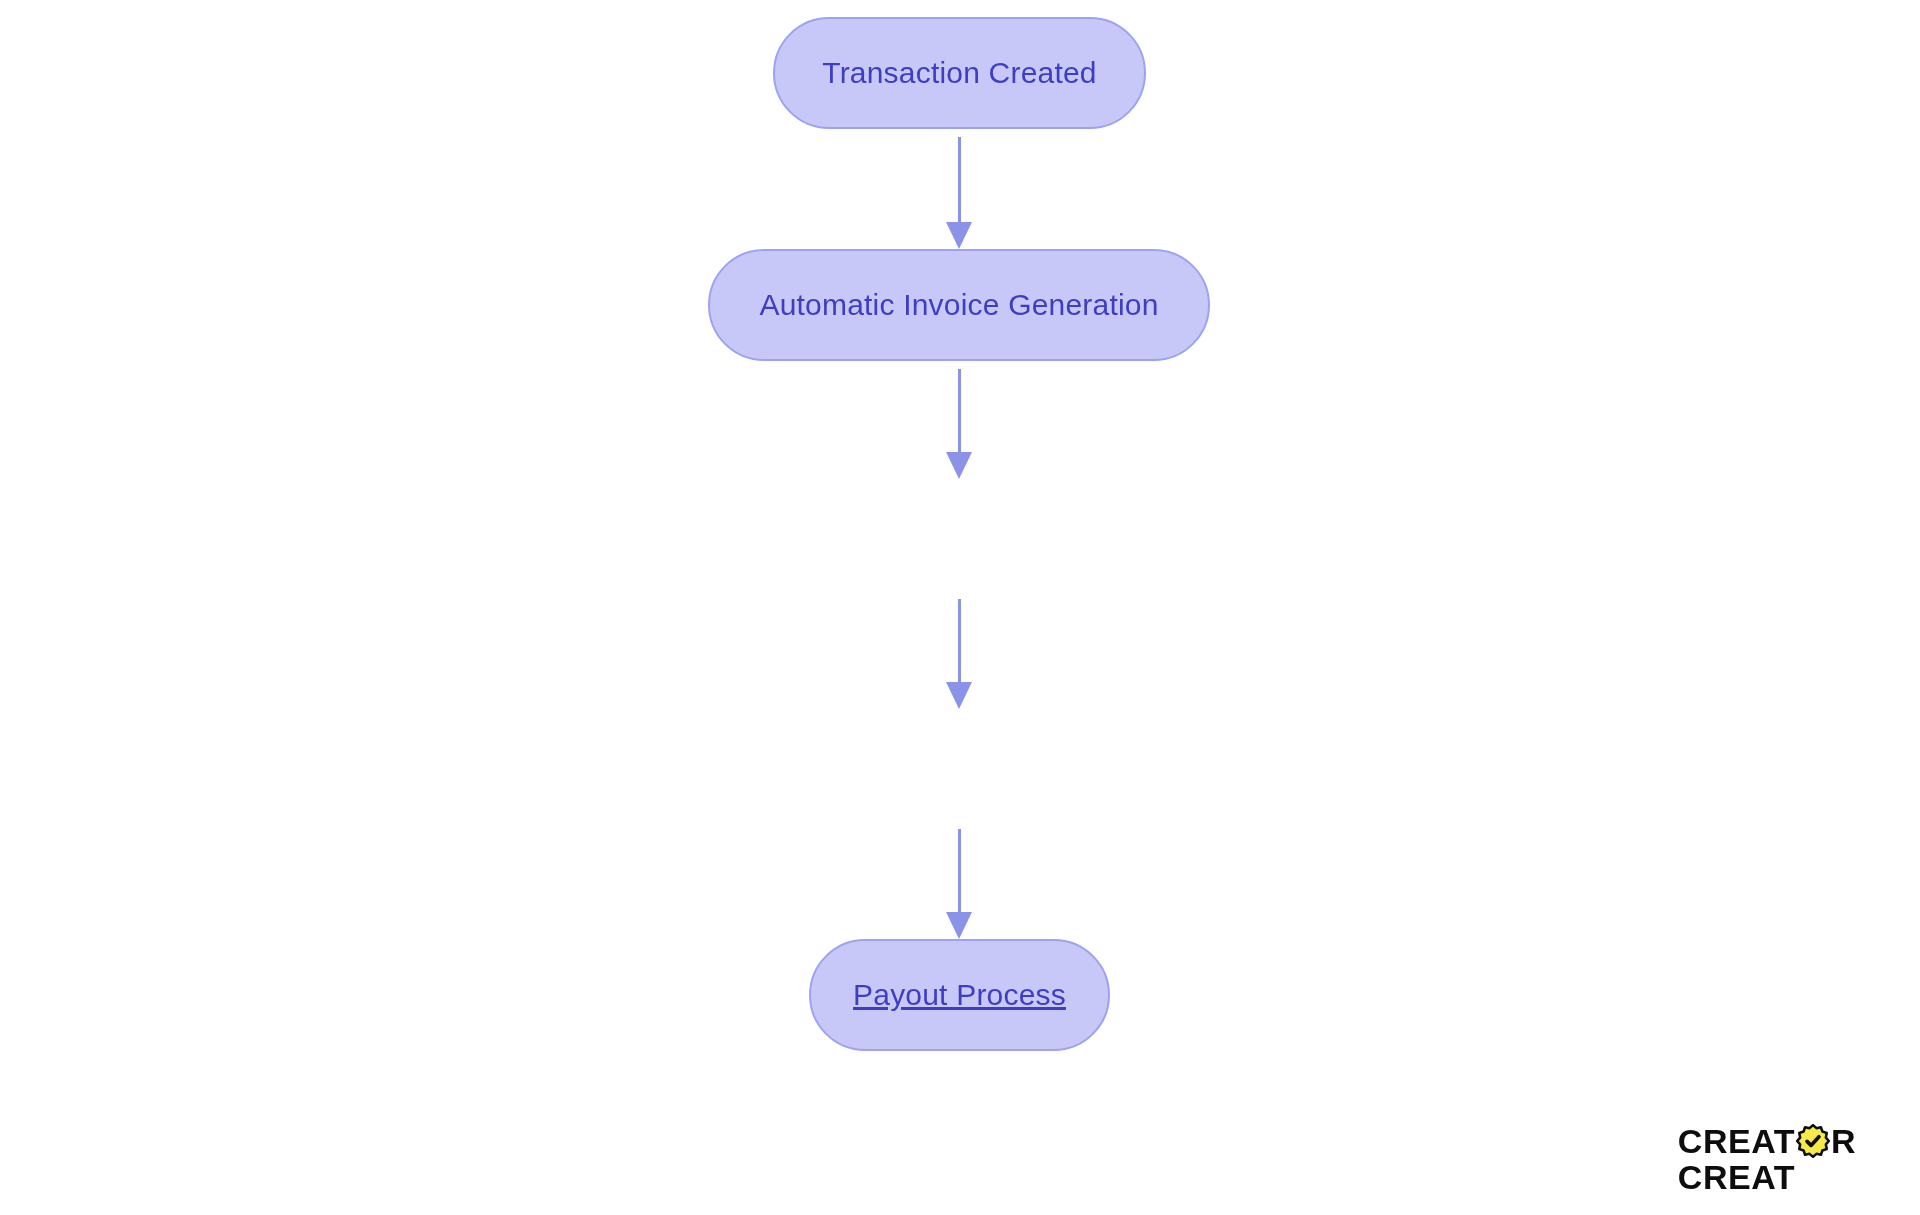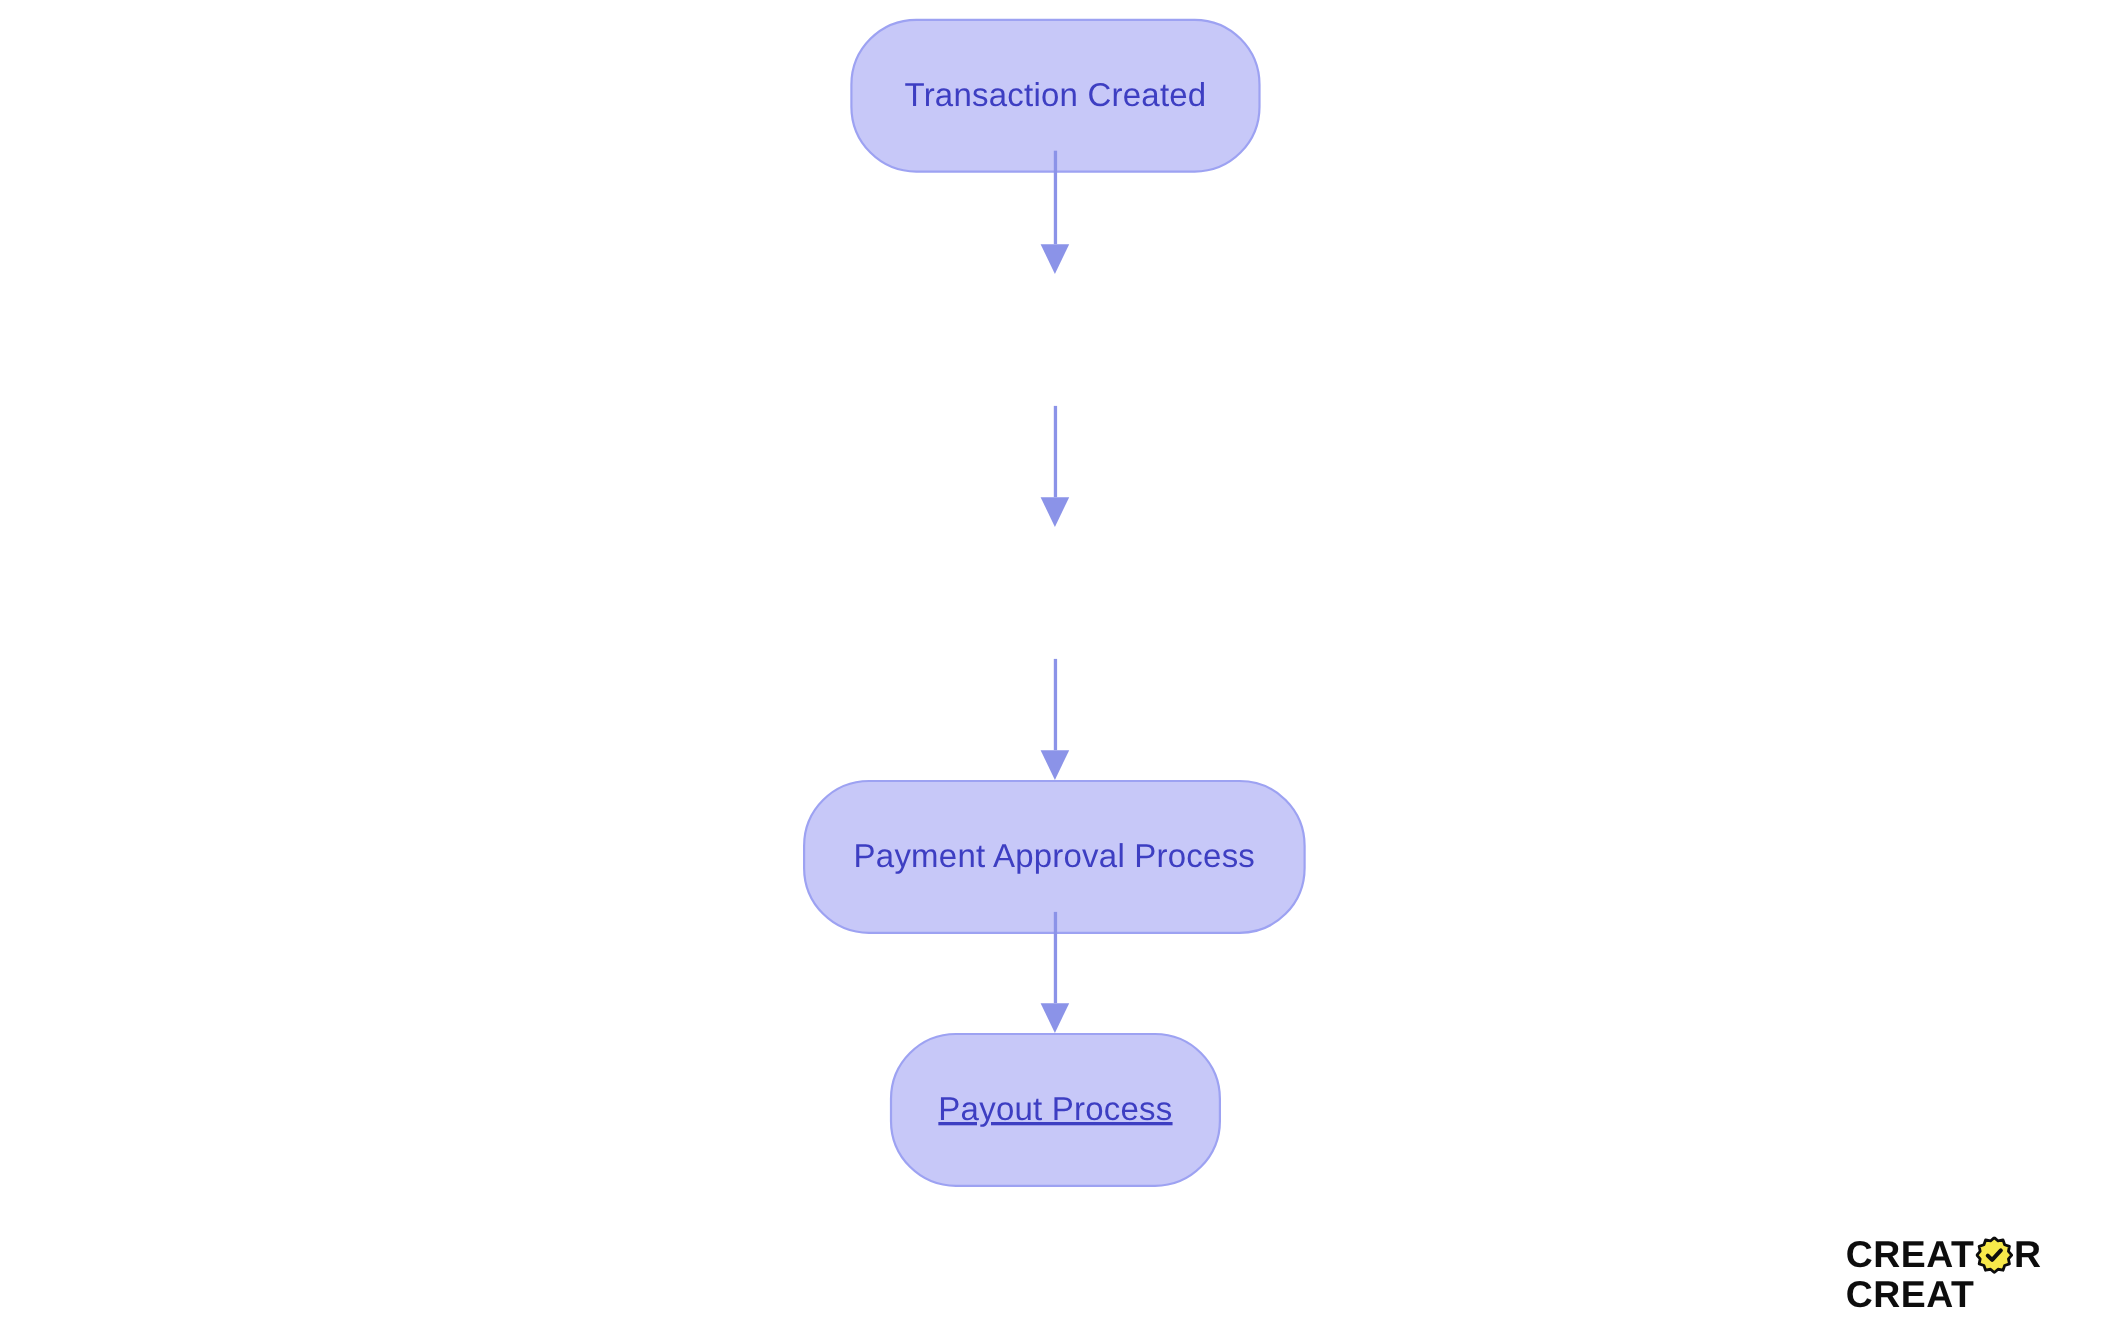--- a/index.html
+++ b/index.html
@@ -11,21 +11,21 @@
   .canvas {
     position: relative;
     width: 1920px;
     height: 1215px;
     background: #ffffff;
     overflow: hidden;
   }
   
   .node {
     position: absolute;
-    height: 140px;
+    height: 112px;
     border-radius: 60px;
     background: var(--node-fill, #c7c8f8);
     border: 2px solid var(--node-border, #9da2f2);
     box-sizing: border-box;
     display: flex;
     align-items: center;
     justify-content: center;
     font-size: 30px;
     color: var(--node-text, #3d3ec2);
     letter-spacing: 0.2px;
@@ -93,35 +93,35 @@
 
   <div class="node node-0">
     <span>Transaction Created</span>
   </div>
 
   <div class="arrow arrow-0">
     <div class="arrow-line"></div>
     <div class="arrow-head"></div>
   </div>
 
+  <div class="node node-1">
+    <span>Automatic Invoice Generation</span>
+  </div>
 
   <div class="arrow arrow-1">
     <div class="arrow-line"></div>
     <div class="arrow-head"></div>
   </div>
 
 
   <div class="arrow arrow-2">
     <div class="arrow-line"></div>
     <div class="arrow-head"></div>
   </div>
 
-  <div class="node node-3">
-    <span>Payment Approval Process</span>
-  </div>
 
   <div class="arrow arrow-3">
     <div class="arrow-line"></div>
     <div class="arrow-head"></div>
   </div>
 
   <div class="node node-4">
     <span>Payout Process</span>
   </div>
 

